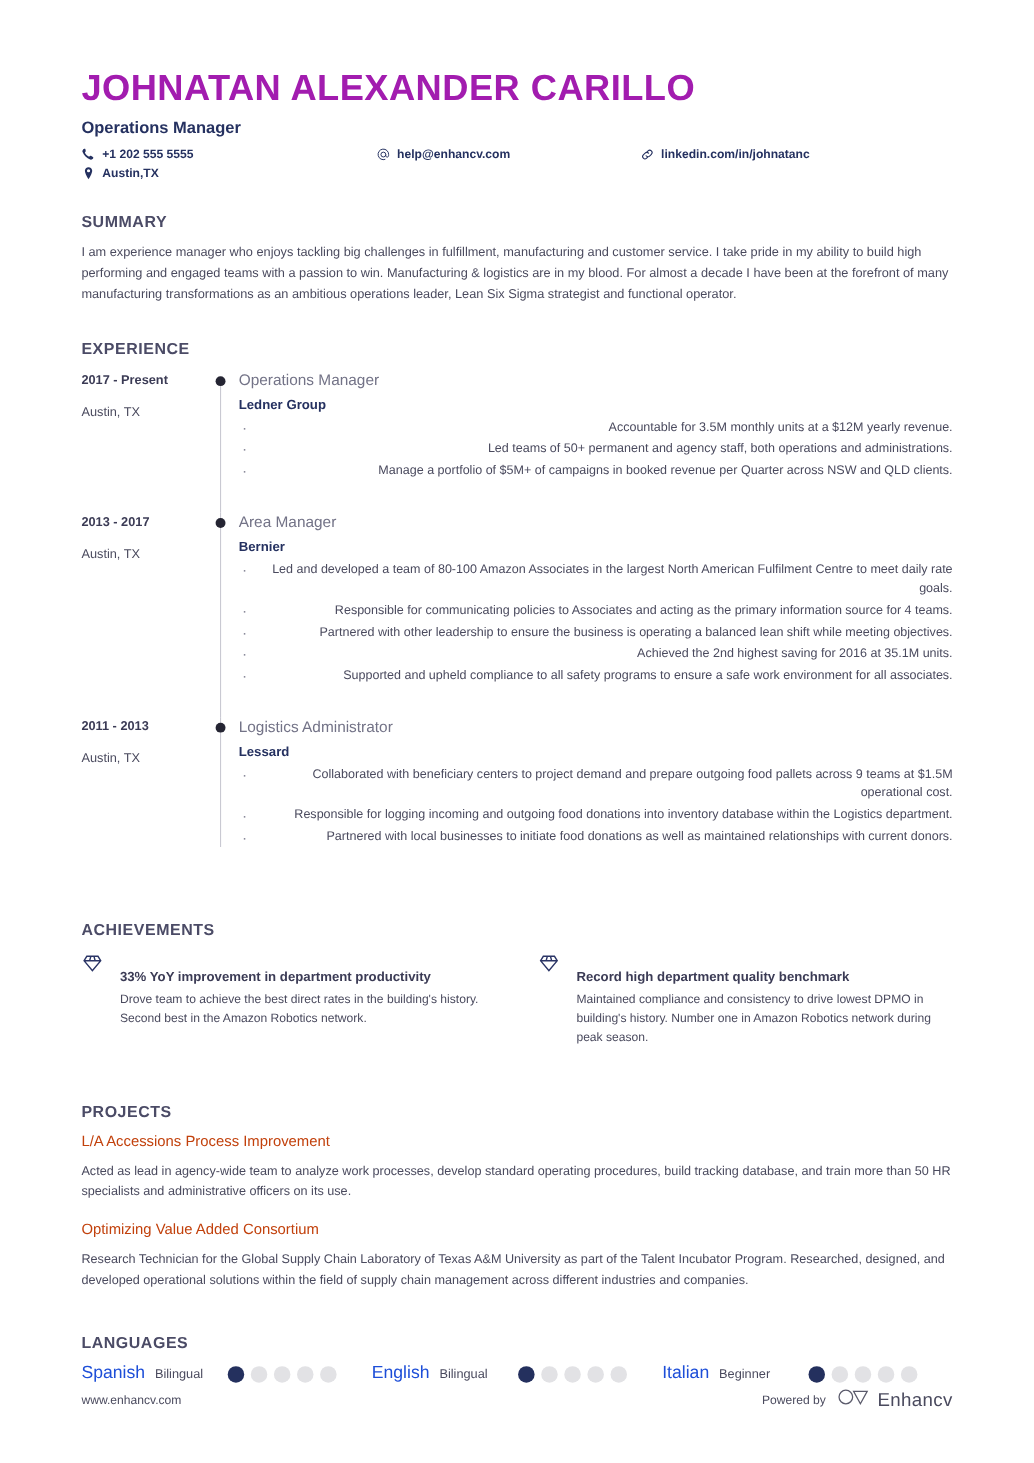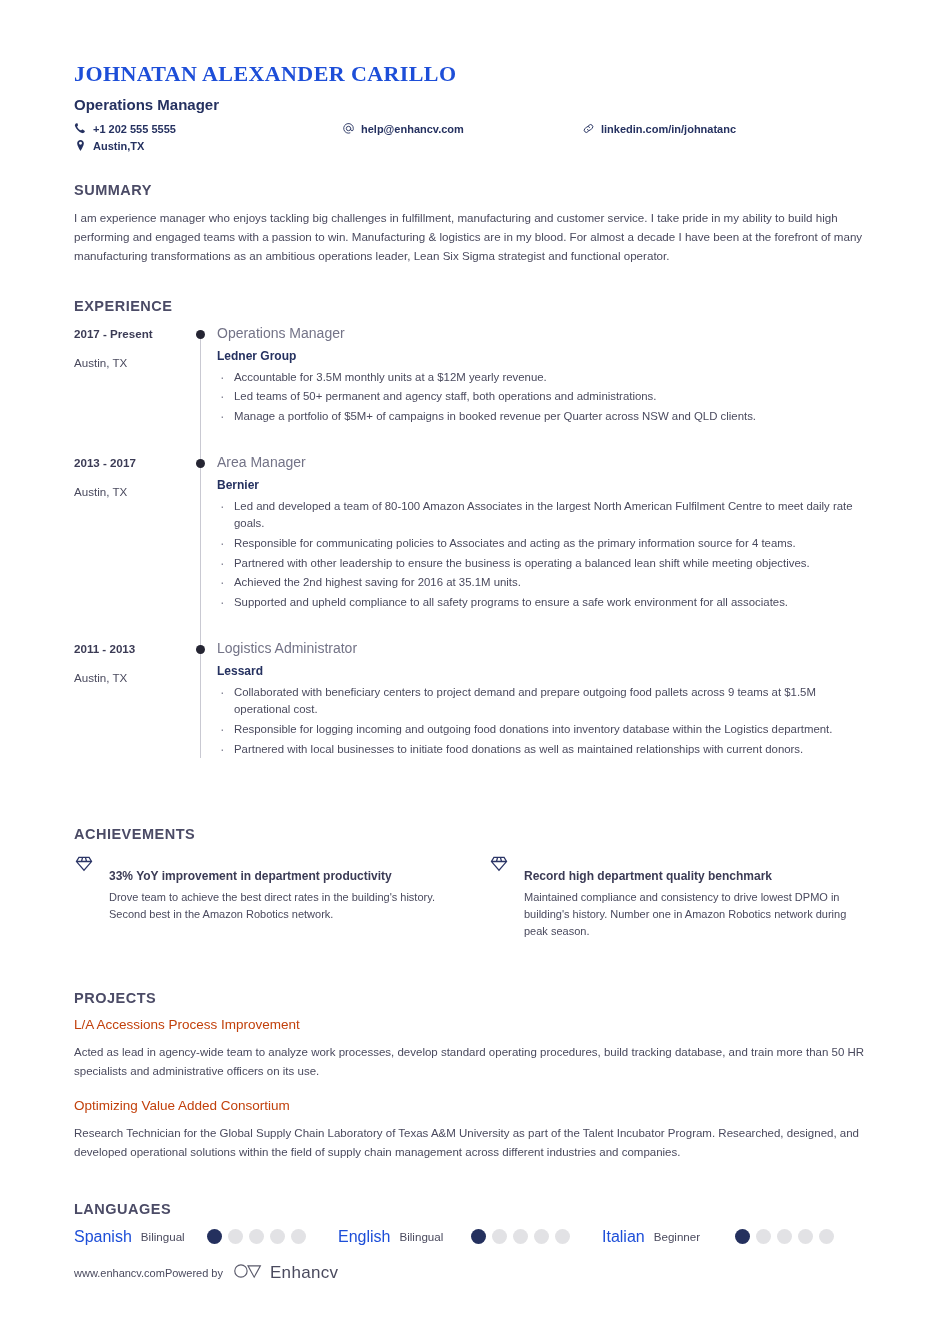--- a/index.html
+++ b/index.html
@@ -18,27 +18,26 @@
   .page {
     position: relative;
     width: 940px;
     height: 1330px;
     box-sizing: border-box;
     padding: 62px 74px 0 74px;
   }
 
   
   .name {
-    font-size: 22px;
+    font-size: 33px;
     font-weight: bold;
     letter-spacing: 0.4px;
-    color: #1d4ed8;
+    color: #a21caf;
     line-height: 1.1;
     margin: 0 0 10px 0;
-    font-family: Liberation Serif, serif;
   }
   .job-title {
     font-size: 15px;
     font-weight: bold;
     color: #253160;
     margin: 0 0 9px 0;
   }
   .contact-row {
     display: flex;
     align-items: flex-start;
@@ -139,20 +138,21 @@
   .exp-company {
     font-size: 12px;
     font-weight: bold;
     color: #253160;
     margin: 0 0 6px 0;
   }
   ul.bullets {
     list-style: none;
     margin: 0;
     padding: 0;
+    text-align: right;
   }
   ul.bullets li {
     position: relative;
     padding-left: 17px;
     font-size: 11.4px;
     line-height: 1.55;
     color: #4a4a5e;
     margin-bottom: 2px;
   }
   ul.bullets li:before {
@@ -245,20 +245,21 @@
   .dot.on { background: #24305e; }
 
   
   .footer {
     position: absolute;
     left: 74px;
     right: 74px;
     bottom: 46px;
     display: flex;
     align-items: center;
+    justify-content: space-between;
   }
   .footer-url {
     font-size: 11px;
     color: #4a4a5e;
   }
   .footer-right {
     display: flex;
     align-items: center;
     gap: 10px;
   }

